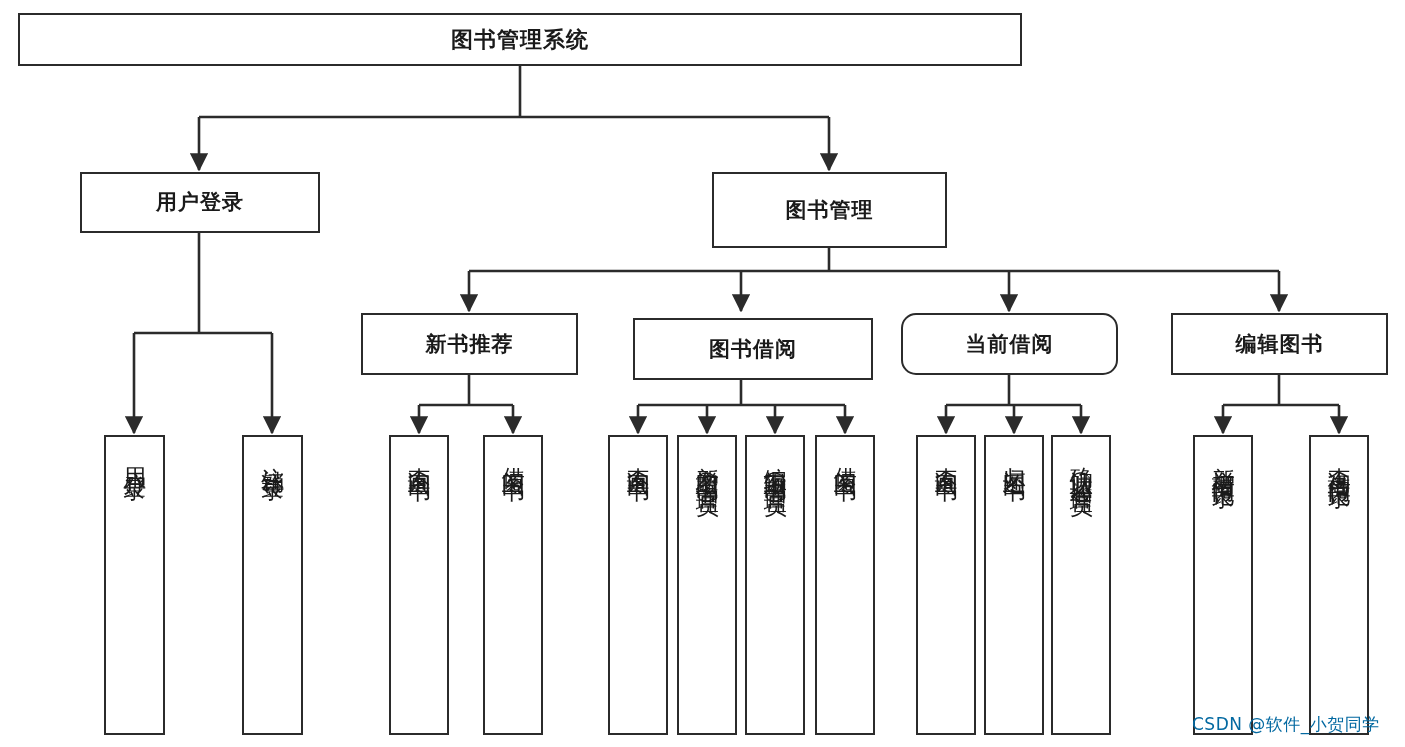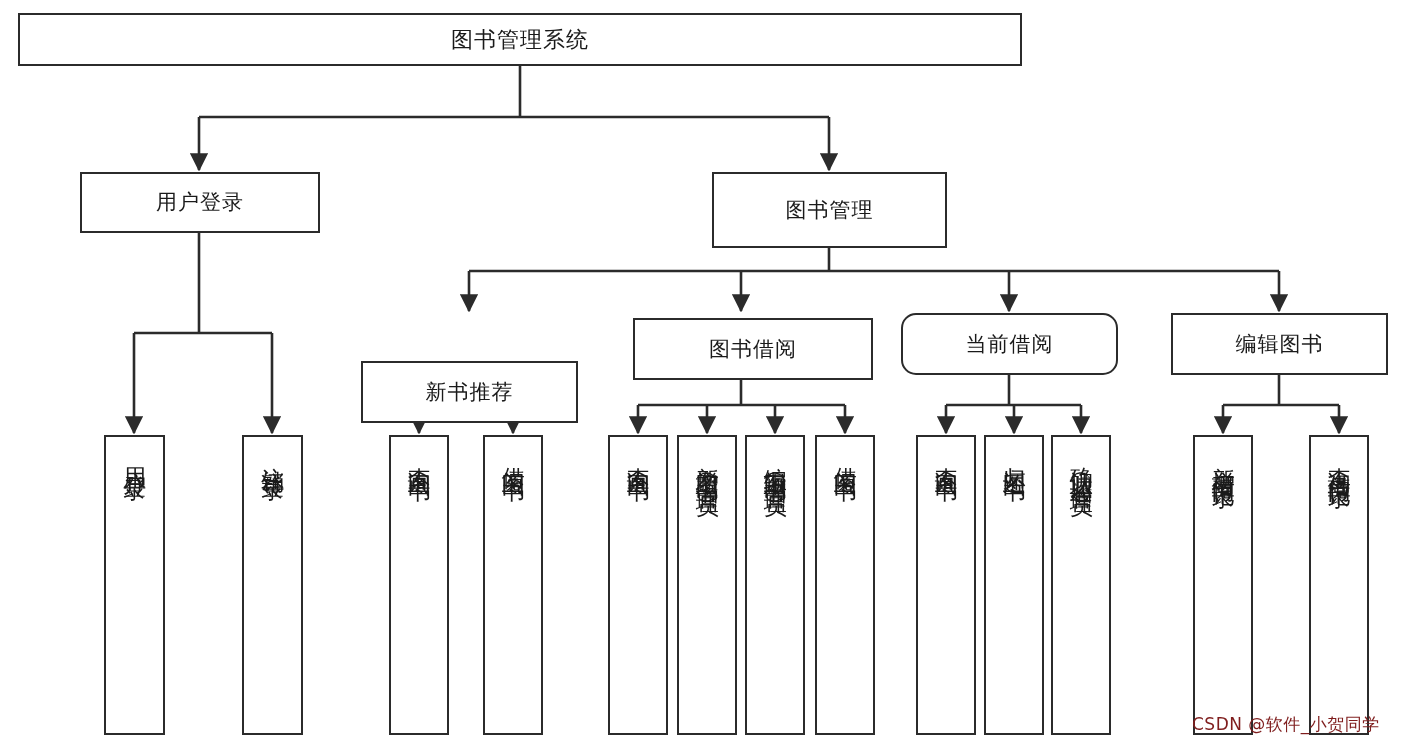--- a/index.html
+++ b/index.html
@@ -24,39 +24,39 @@
     justify-content:center;
     color:#1a1a1a;
   }
   .node .lbl{
     display:block;
     line-height:1.18;
     text-align:center;
     white-space:nowrap;
   }
   
-  .node.horiz .lbl{font-size:21px;letter-spacing:1px;}
+  .node.horiz .lbl{font-size:21px;letter-spacing:1px;font-weight:bold;}
   .node.root .lbl{font-size:22px;letter-spacing:1px;}
 
   
   .node.vert{align-items:flex-start;padding-top:12px;}
   .node.vert .lbl{
     writing-mode:vertical-rl;
     text-orientation:upright;
     font-size:23px;
     line-height:1.02;
     letter-spacing:4px;
     white-space:normal;
   }
 
   #watermark{
     position:absolute;
     left:1192px;top:713px;
     font-size:17px;
-    color:#7f1d1d;
+    color:#0369a1;
     letter-spacing:0.5px;
     white-space:nowrap;
     user-select:none;
   }
 </style>
 </head>
 <body>
 
 <div id="diagram-root">
 
@@ -114,21 +114,21 @@
     <span class="lbl">图书管理系统</span>
   </div>
 
   <div class="node horiz" style="left:80px;top:172px;width:240px;height:61px;">
     <span class="lbl">用户登录</span>
   </div>
   <div class="node horiz" style="left:712px;top:172px;width:235px;height:76px;">
     <span class="lbl">图书管理</span>
   </div>
 
-  <div class="node horiz" style="left:361px;top:313px;width:217px;height:62px;margin-top:48px;">
+  <div class="node horiz" style="left:361px;top:313px;width:217px;height:62px;">
     <span class="lbl">新书推荐</span>
   </div>
   <div class="node horiz" style="left:633px;top:318px;width:240px;height:62px;">
     <span class="lbl">图书借阅</span>
   </div>
   <div class="node horiz" style="left:901px;top:313px;width:217px;height:62px;border-radius:15px;">
     <span class="lbl">当前借阅</span>
   </div>
   <div class="node horiz" style="left:1171px;top:313px;width:217px;height:62px;">
     <span class="lbl">编辑图书</span>

